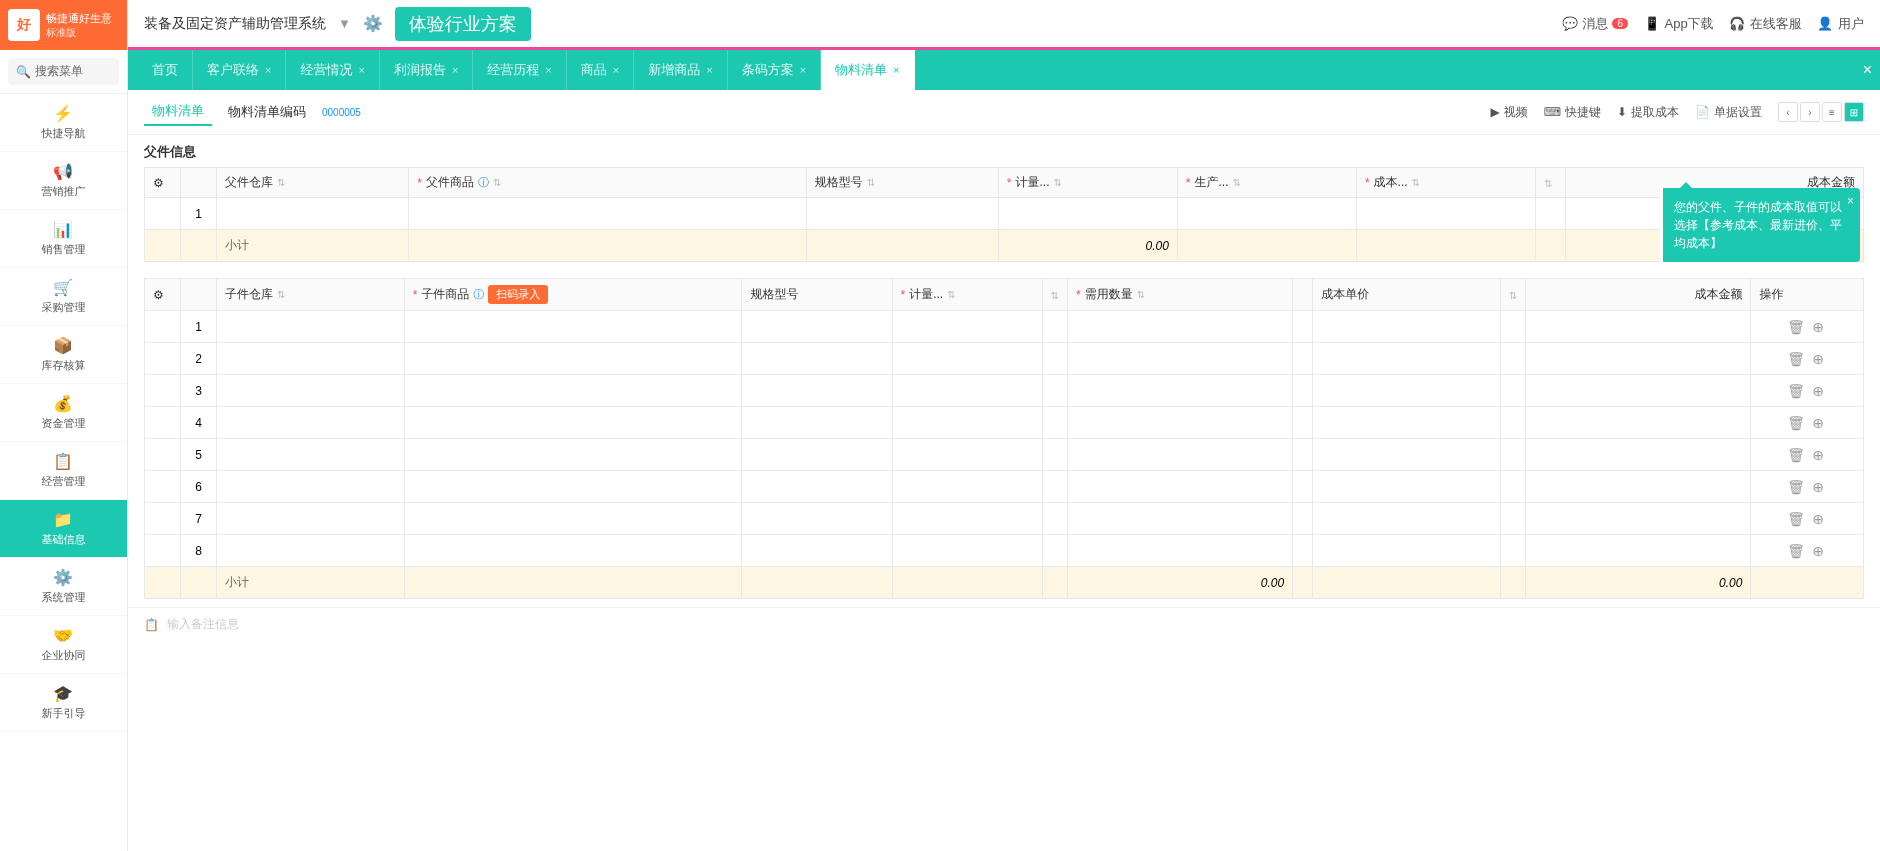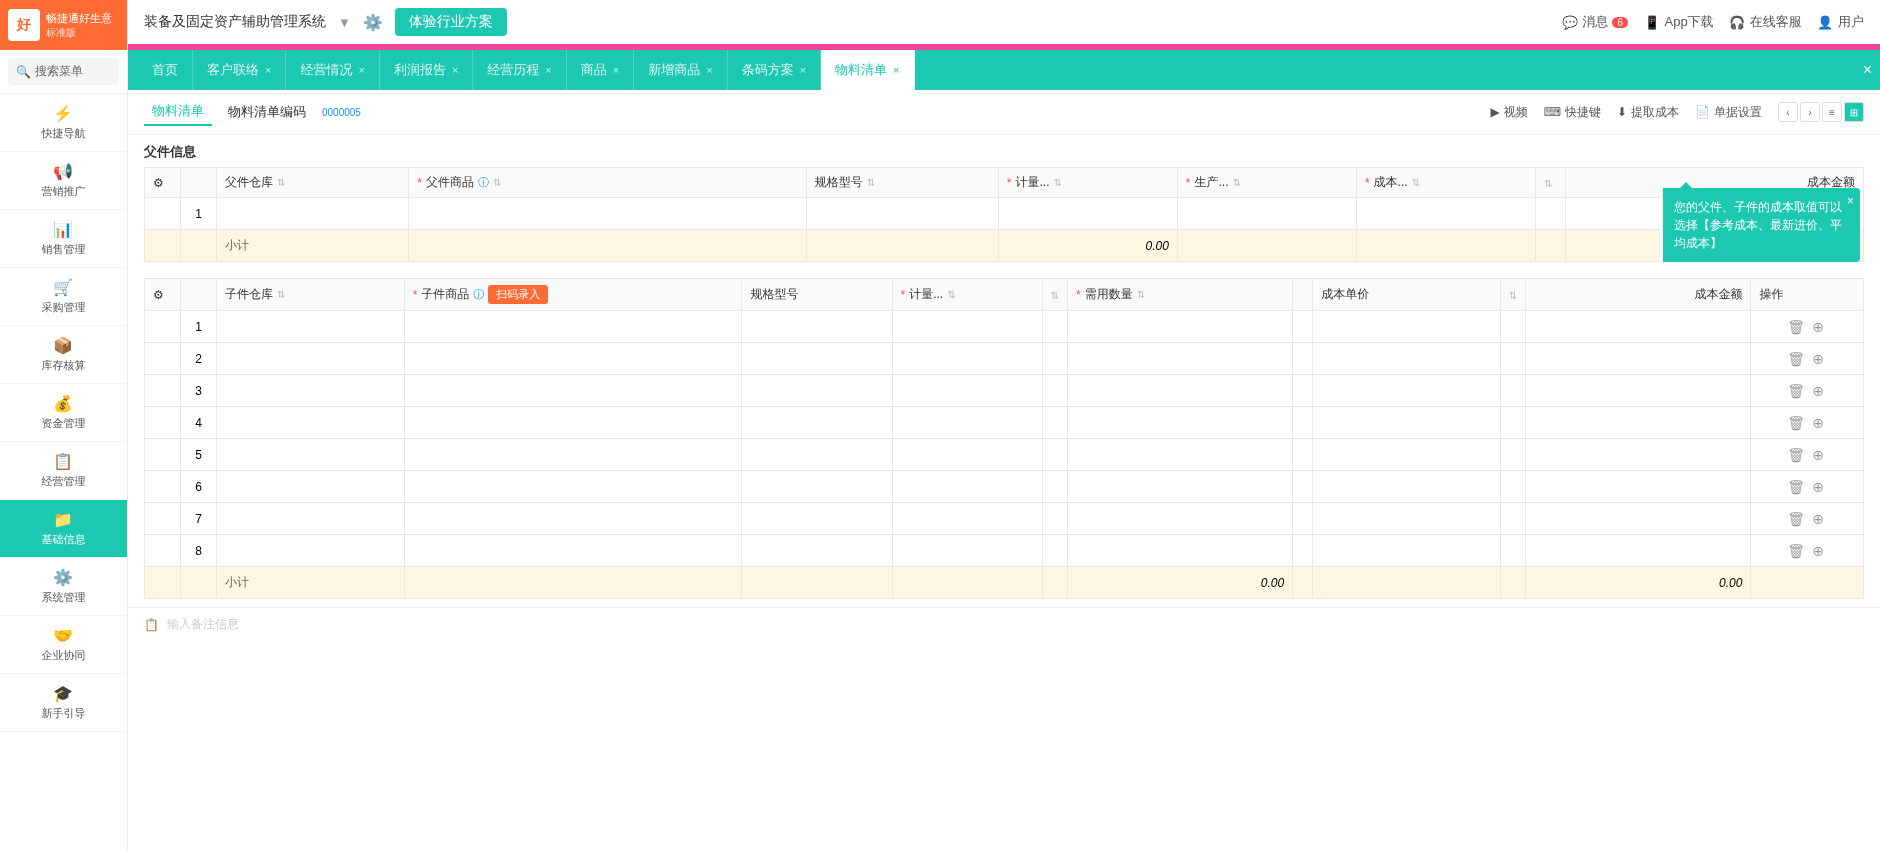--- a/index.html
+++ b/index.html
@@ -79,37 +79,37 @@
     }
 
     
     .top-header {
       background: #fff;
       height: 50px;
       display: flex;
       align-items: center;
       justify-content: space-between;
       padding: 0 16px;
-      border-bottom: 6px solid #ec4899;
+      border-bottom: 3px solid #ec4899;
       flex-shrink: 0;
     }
     .top-header-left {
       display: flex;
       align-items: center;
       gap: 12px;
     }
     .system-title { font-size: 14px; color: #333; }
     .try-btn {
       background: #1dc8b0;
       color: #fff;
       border: none;
       border-radius: 4px;
       padding: 5px 14px;
       cursor: pointer;
-      font-size: 14px;
+      font-size: 18px;
     }
     .top-header-right {
       display: flex;
       align-items: center;
       gap: 16px;
       color: #555;
       font-size: 13px;
     }
     .header-icon-btn {
       display: flex;

